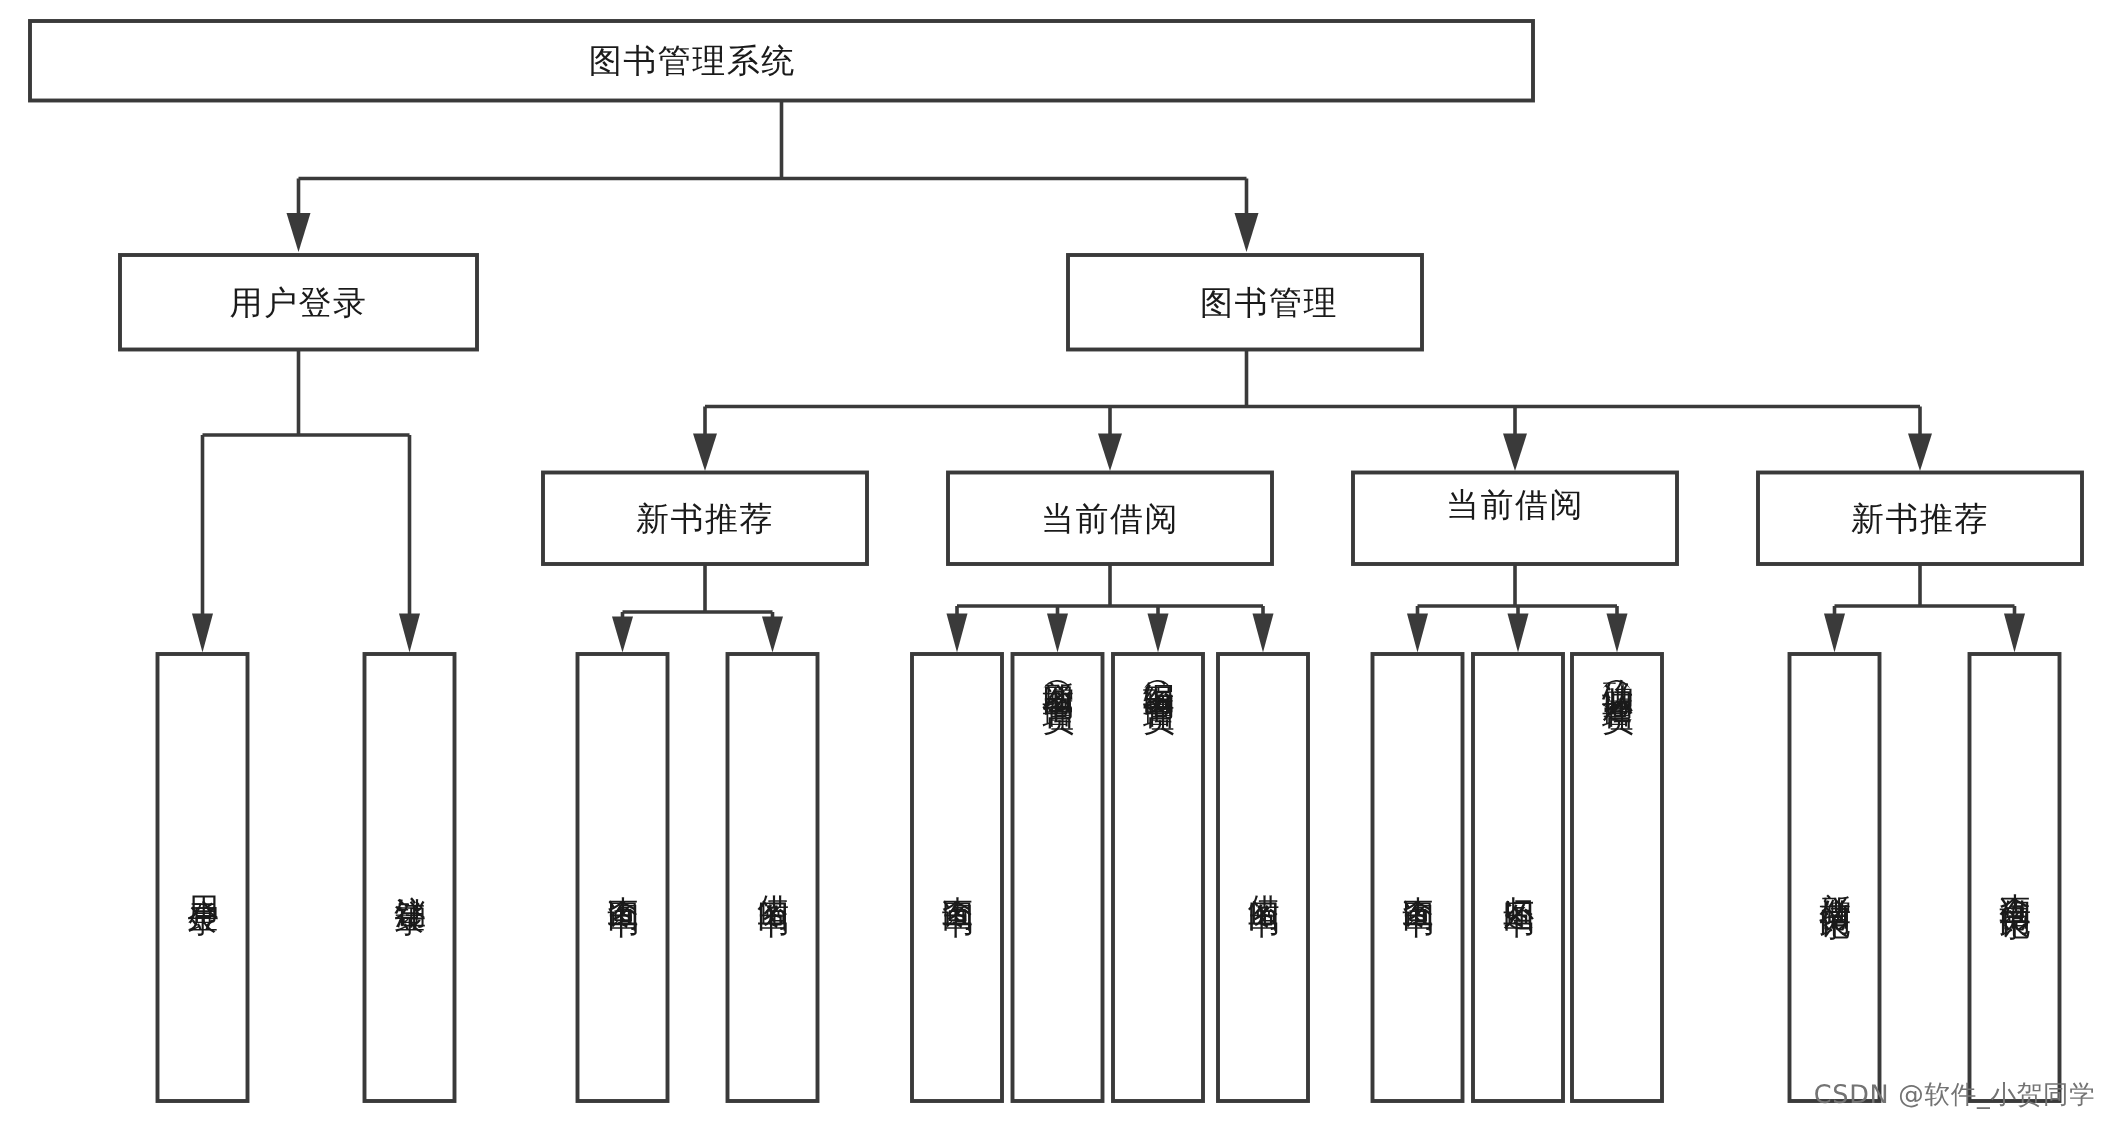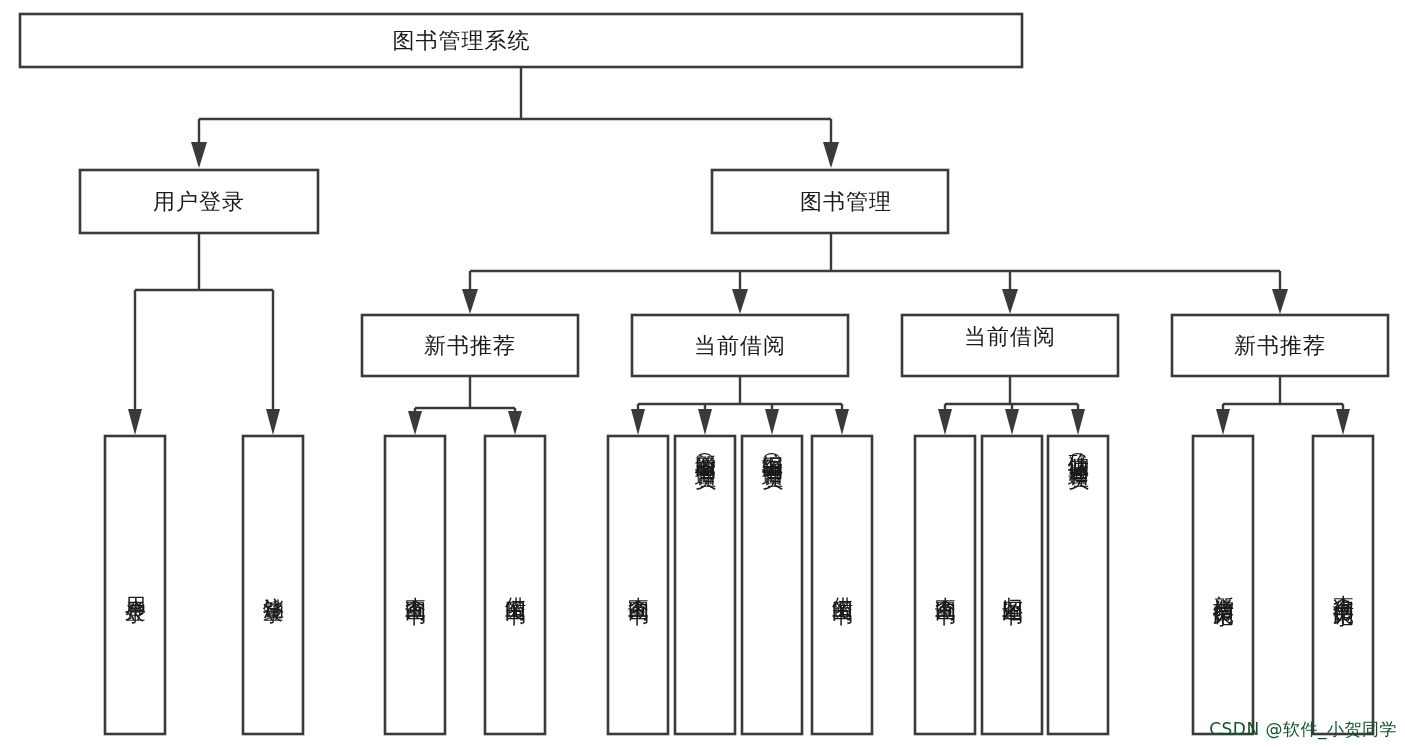--- a/index.html
+++ b/index.html
@@ -72,21 +72,21 @@
     color: #1a1a1a;
     letter-spacing: 1px;
     white-space: nowrap;
   }
   #watermark {
     position: absolute;
     right: 8px;
     bottom: 6px;
     font-family: "DejaVu Sans", "Liberation Sans", sans-serif;
     font-size: 17px;
-    color: #14532d;
+    color: #737373;
     letter-spacing: 0.5px;
     white-space: nowrap;
     pointer-events: none;
   }
 </style>
 </head>
 <body>
 
 <div id="diagram-root">
 

